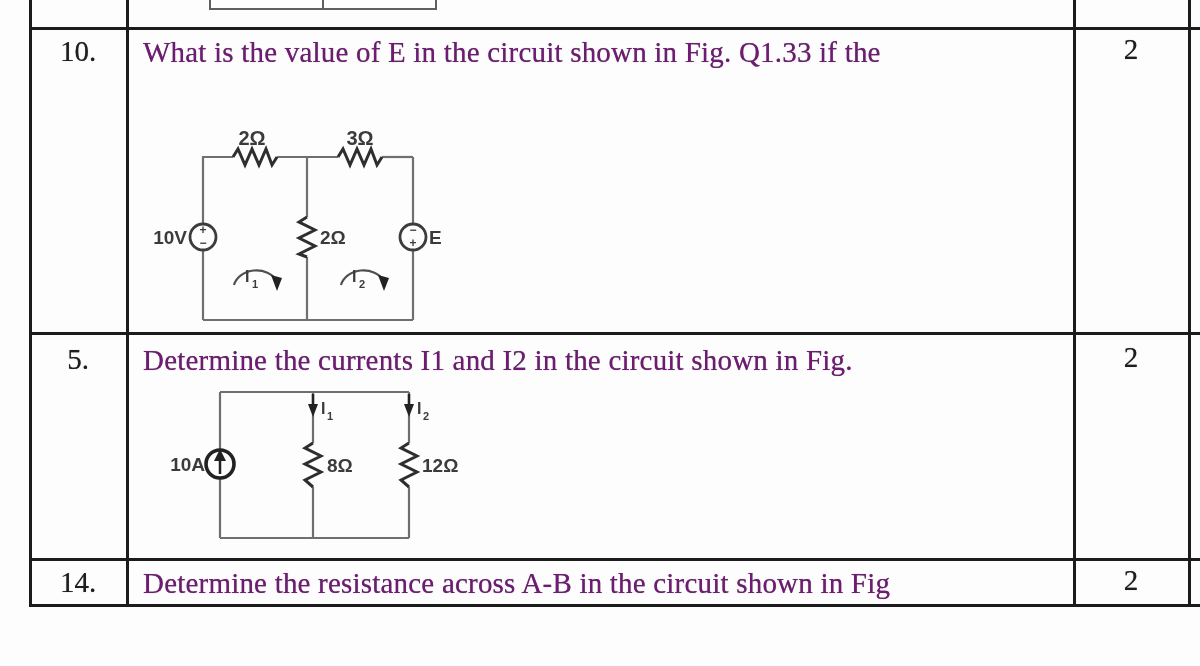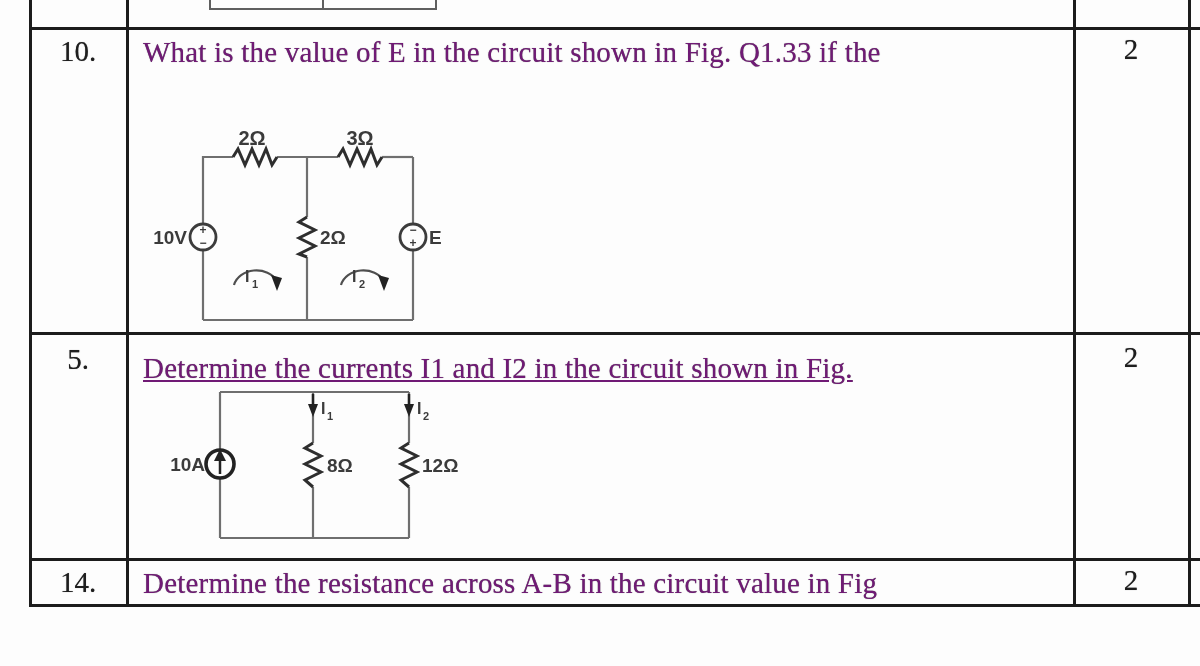--- a/index.html
+++ b/index.html
@@ -88,21 +88,21 @@
     <text x="279" y="126" font-size="19">E</text>
     <text x="263" y="116" font-size="12" text-anchor="middle">−</text>
     <text x="263" y="129" font-size="12" text-anchor="middle">+</text>
     <text x="95" y="164" font-size="16">I</text>
     <text x="102" y="170" font-size="11">1</text>
     <text x="202" y="164" font-size="16">I</text>
     <text x="209" y="170" font-size="11">2</text>
   </svg>
 
   <div class="qnum" style="top:343px;">5.</div>
-  <div class="qtext" style="top:349px;text-decoration:underline;">
+  <div class="qtext" style="top:341px;">
     <div>Determine the currents I1 and I2 in the circuit shown in Fig.</div>
   </div>
   <div class="marks" style="top:341px;">2</div>
 
   <svg class="circuit" style="left:155px;top:386px;" width="320" height="160" viewBox="0 0 320 160">
 
     <g>
       <line class="wire" x1="65" y1="6" x2="254" y2="6"></line>
       <line class="wire" x1="65" y1="6" x2="65" y2="64"></line>
       <line class="wire" x1="65" y1="92" x2="65" y2="152"></line>
@@ -129,17 +129,17 @@
     <text x="166" y="28" font-size="16">I</text>
     <text x="172" y="34" font-size="11">1</text>
     <text x="262" y="28" font-size="16">I</text>
     <text x="268" y="34" font-size="11">2</text>
     <text x="172" y="86" font-size="19">8Ω</text>
     <text x="267" y="86" font-size="19">12Ω</text>
   </svg>
 
   <div class="qnum" style="top:566px;">14.</div>
   <div class="qtext" style="top:564px;">
-    <div>Determine the resistance across A-B in the circuit value in Fig</div>
+    <div>Determine the resistance across A-B in the circuit shown in Fig</div>
   </div>
   <div class="marks" style="top:564px;">2</div>
 
 </div>
 
 </body></html>

